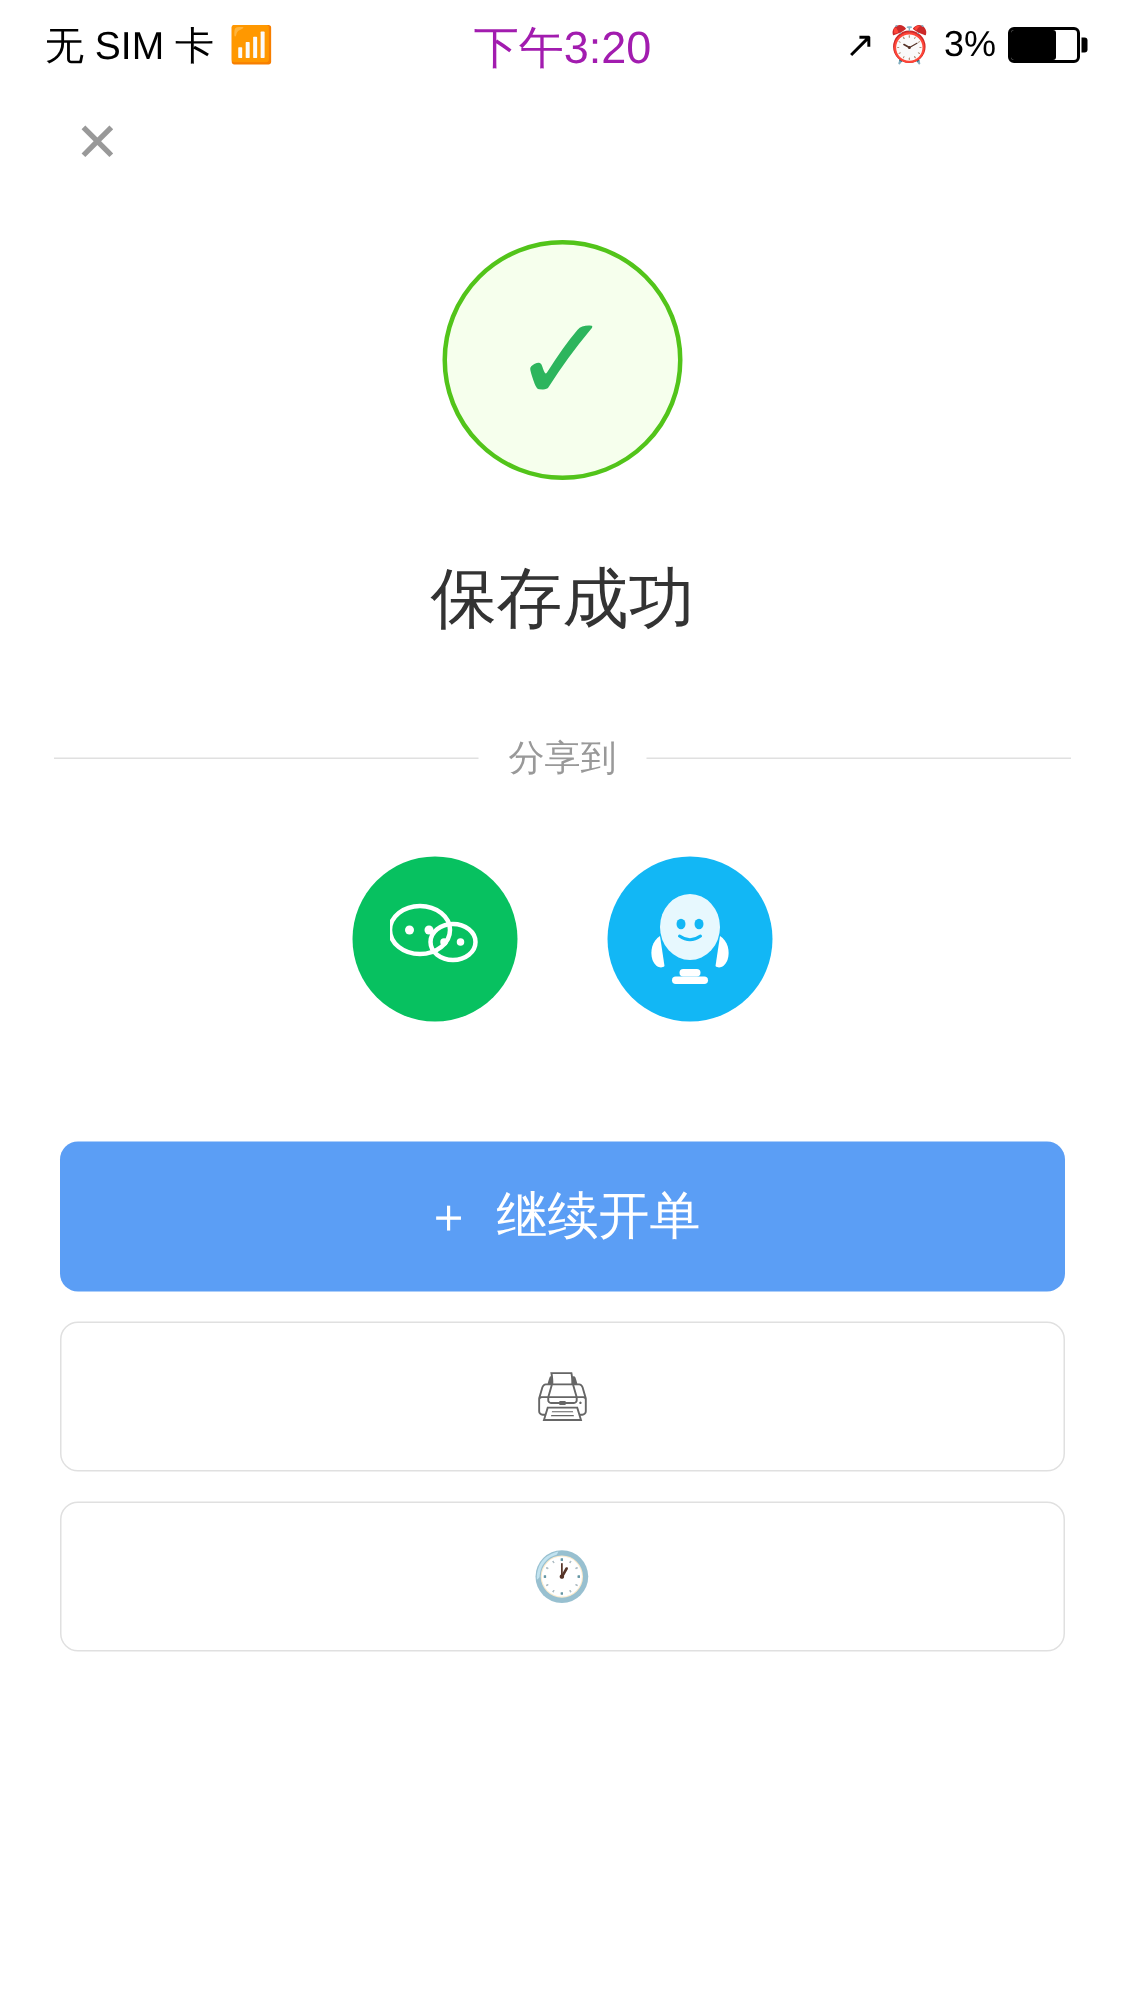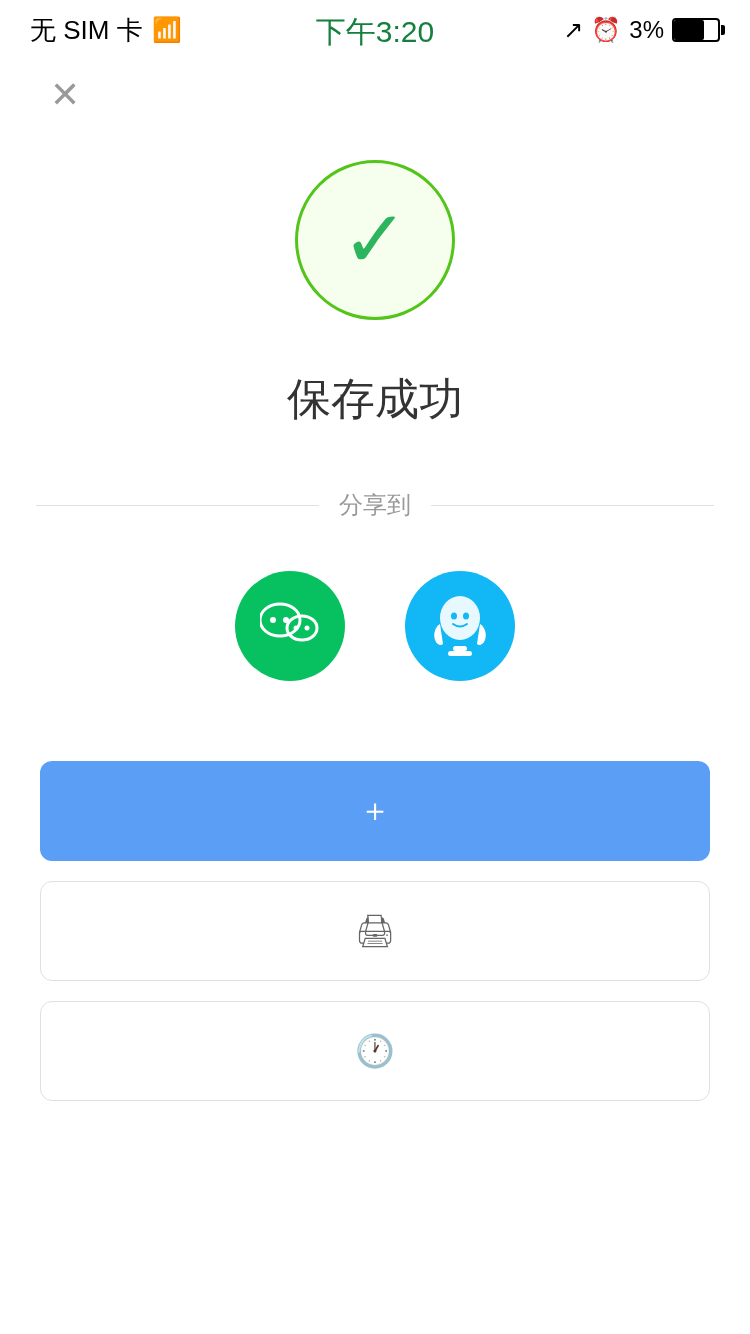--- a/index.html
+++ b/index.html
@@ -34,21 +34,21 @@
       color: #000;
     }
 
     .wifi-icon {
       font-size: 24px;
     }
 
     .status-center {
       font-size: 30px;
       font-weight: 500;
-      color: #15803d;
+      color: #a21caf;
       position: absolute;
       left: 50%;
       transform: translateX(-50%);
       top: 12px;
     }
 
     .status-right {
       display: flex;
       align-items: center;
       gap: 8px;
@@ -287,20 +287,21 @@
         <path d="M22 30 Q29 35 36 30" fill="none" stroke="#12b7f5" stroke-width="2" stroke-linecap="round"></path>
         <rect x="22" y="52" width="14" height="5" rx="2.5" fill="white"></rect>
         <rect x="17" y="57" width="24" height="5" rx="2.5" fill="white"></rect>
       </svg>
     </div>
   </div>
 
   <div class="action-buttons">
     <button class="btn-primary">
       <span class="btn-icon">＋</span>
+      <span>继续开单</span>
     </button>
 
     <button class="btn-secondary">
       <span class="btn-icon">🖨</span>
     </button>
 
     <button class="btn-secondary">
       <span class="btn-icon">🕐</span>
     </button>
   </div>

